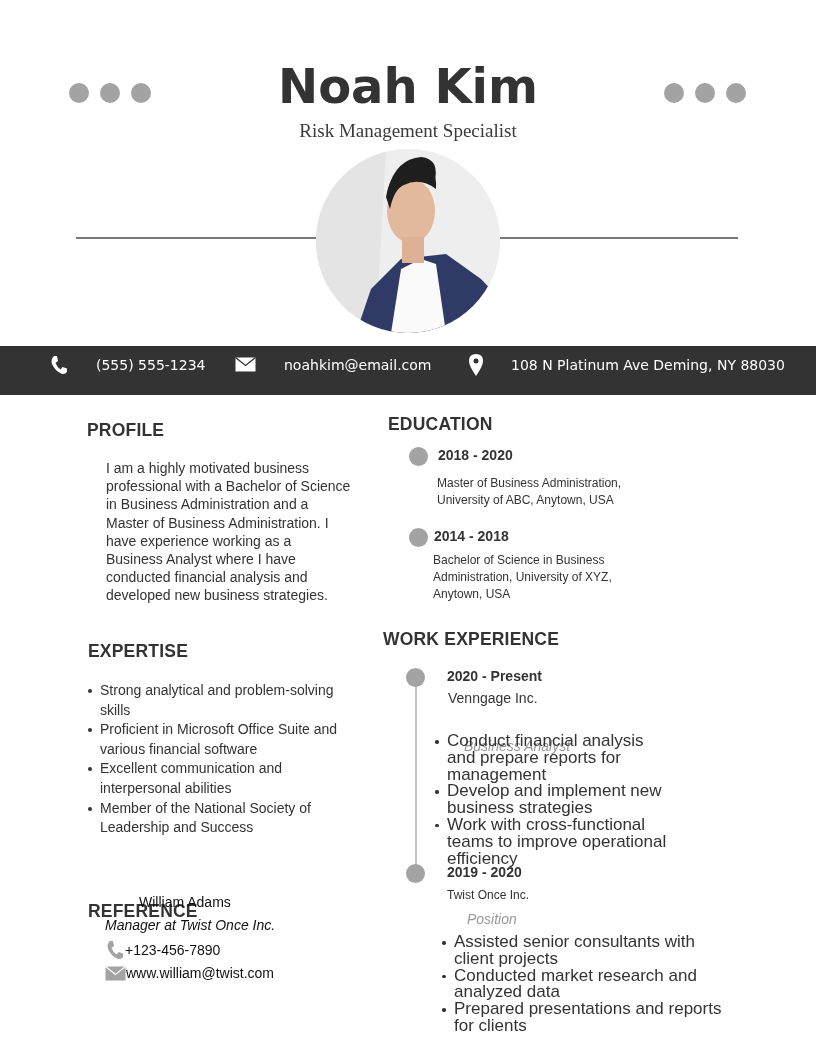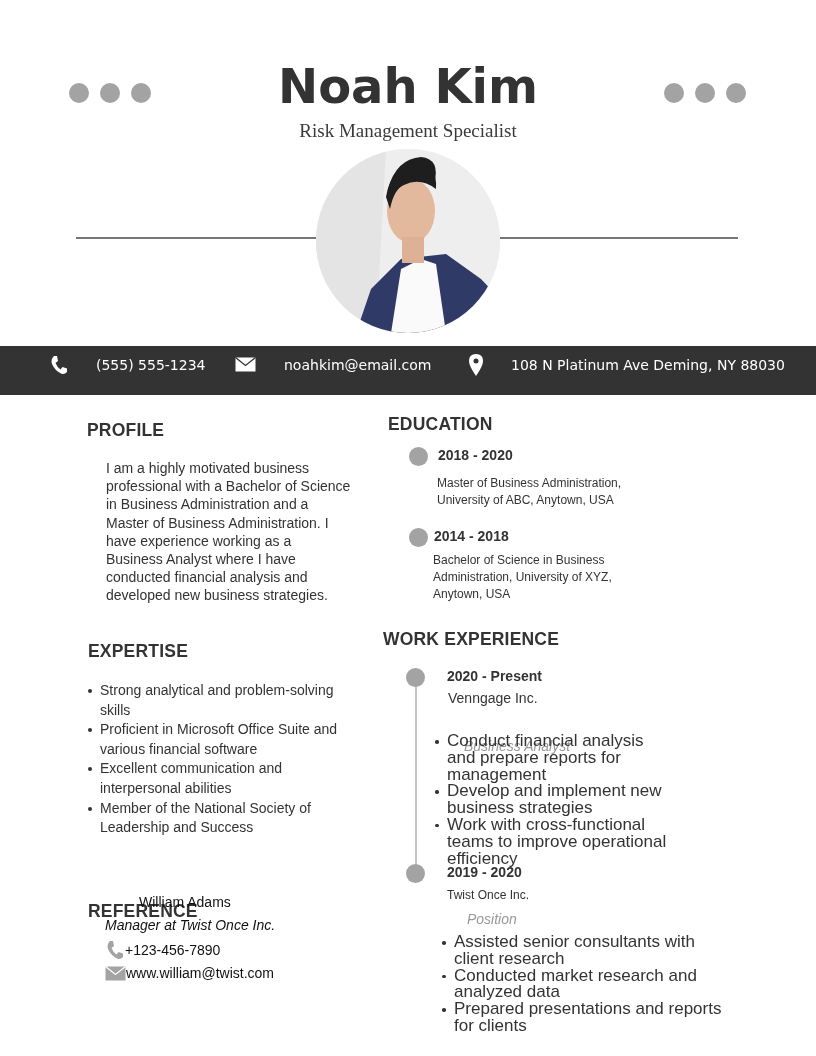--- a/index.html
+++ b/index.html
@@ -170,16 +170,16 @@
   <li>Conduct financial analysis and prepare reports for management</li>
   <li>Develop and implement new business strategies</li>
   <li>Work with cross-functional teams to improve operational efficiency</li>
 </ul>
 
 <div class="work-dot" style="left:406px; top:864px;"></div>
 <div class="work-year" style="left:447px; top:864px;">2019 - 2020</div>
 <div class="company" style="left:447px; top:888px; font-size:12px;">Twist Once Inc.</div>
 <div class="role" style="left:467px; top:911px;">Position</div>
 <ul class="bullets work-bullets" style="left:454px; top:934px; width:270px;">
-  <li>Assisted senior consultants with client research</li>
+  <li>Assisted senior consultants with client projects</li>
   <li>Conducted market research and analyzed data</li>
   <li>Prepared presentations and reports for clients</li>
 </ul>
 
 </body></html>

